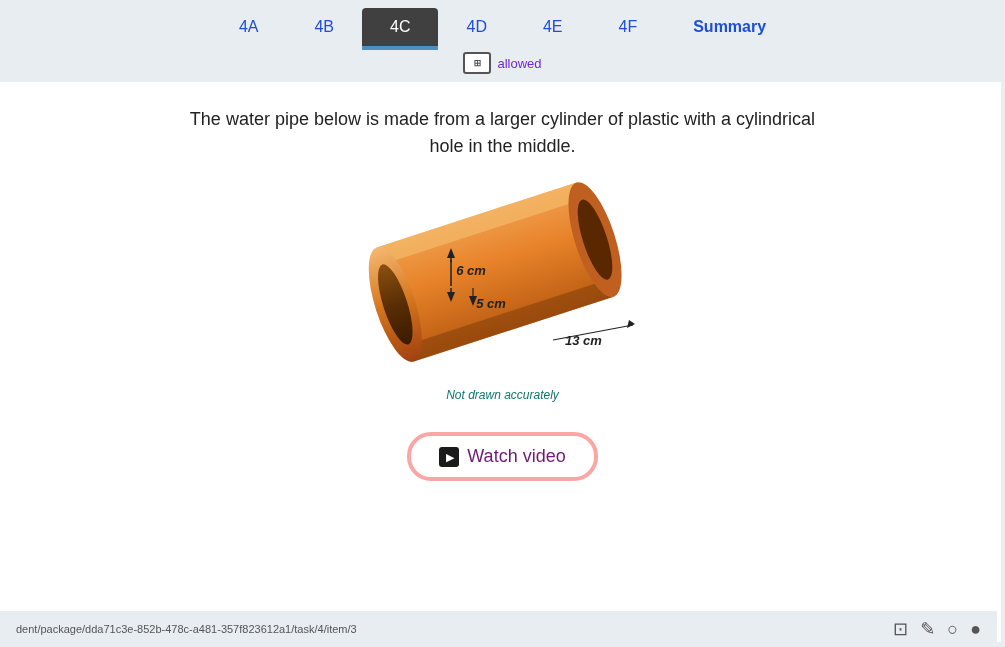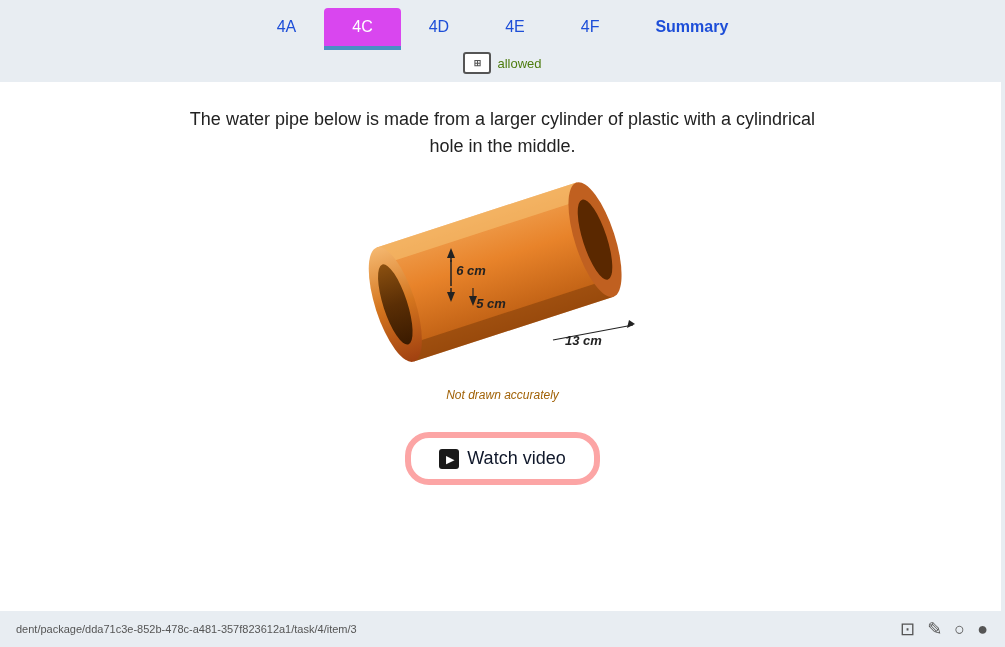--- a/index.html
+++ b/index.html
@@ -16,21 +16,21 @@
       padding: 10px 28px;
       font-size: 16px;
       font-weight: 500;
       color: #1d4ed8;
       cursor: pointer;
       position: relative;
       border-radius: 4px 4px 0 0;
     }
 
     .tab.active {
-      background: #d946ef;
+      background: #404040;
       color: white;
     }
 
     .tab.active::after {
       content: '';
       position: absolute;
       bottom: -4px;
       left: 0;
       right: 0;
       height: 4px;
@@ -69,21 +69,21 @@
       border: 2px solid #555;
       border-radius: 3px;
       font-size: 9px;
       color: #555;
       font-weight: bold;
       background: #fff;
     }
 
     .allowed-text {
       font-size: 13px;
-      color: #4d7c0f;
+      color: #6d28d9;
     }
 
     
     .main-content {
       background: white;
       margin: 0 4px 0 0;
       padding: 24px 36px 20px 40px;
       min-height: 560px;
     }
 
@@ -113,38 +113,38 @@
     }
 
     .diagram-svg-wrapper {
       position: relative;
       font-style: italic;
     }
 
     .not-drawn-text {
       text-align: center;
       font-size: 12px;
-      color: #a16207;
+      color: #0f766e;
       margin-top: 4px;
       margin-bottom: 16px;
     }
 
     
     .watch-video-btn {
       display: flex;
       align-items: center;
       justify-content: center;
       gap: 8px;
       background: white;
-      border: 6px solid #fca5a5;
+      border: 4px solid #fca5a5;
       border-radius: 24px;
       padding: 10px 28px;
       font-size: 18px;
       font-weight: 500;
-      color: #0f172a;
+      color: #701a75;
       cursor: pointer;
       margin: 0 auto;
       width: fit-content;
     }
 
     .play-icon {
       display: inline-block;
       width: 20px;
       height: 20px;
       background: #1a1a1a;
@@ -160,21 +160,21 @@
       top: 50%;
       left: 55%;
       transform: translate(-50%, -50%);
     }
 
     
     .bottom-bar {
       position: absolute;
       bottom: 0;
       left: 0;
-      right: 1px;
+      right: 8px;
       display: flex;
       justify-content: space-between;
       align-items: center;
       padding: 6px 16px;
       background: #e8edf2;
       height: 36px;
       margin-top: 16px;
     }
 
     .url-text {
@@ -192,20 +192,21 @@
       font-size: 18px;
       color: #555;
       cursor: pointer;
     }
   </style>
 </head>
 <body>
 
 <div class="nav-bar">
   <div class="tab">4A</div>
+  <div class="tab">4B</div>
   <div class="tab active">4C</div>
   <div class="tab">4D</div>
   <div class="tab">4E</div>
   <div class="tab">4F</div>
   <div class="tab tab-summary">Summary</div>
 </div>
 
 <div class="allowed-bar">
   <div class="calc-icon">⊞</div>
   <span class="allowed-text">allowed</span>

